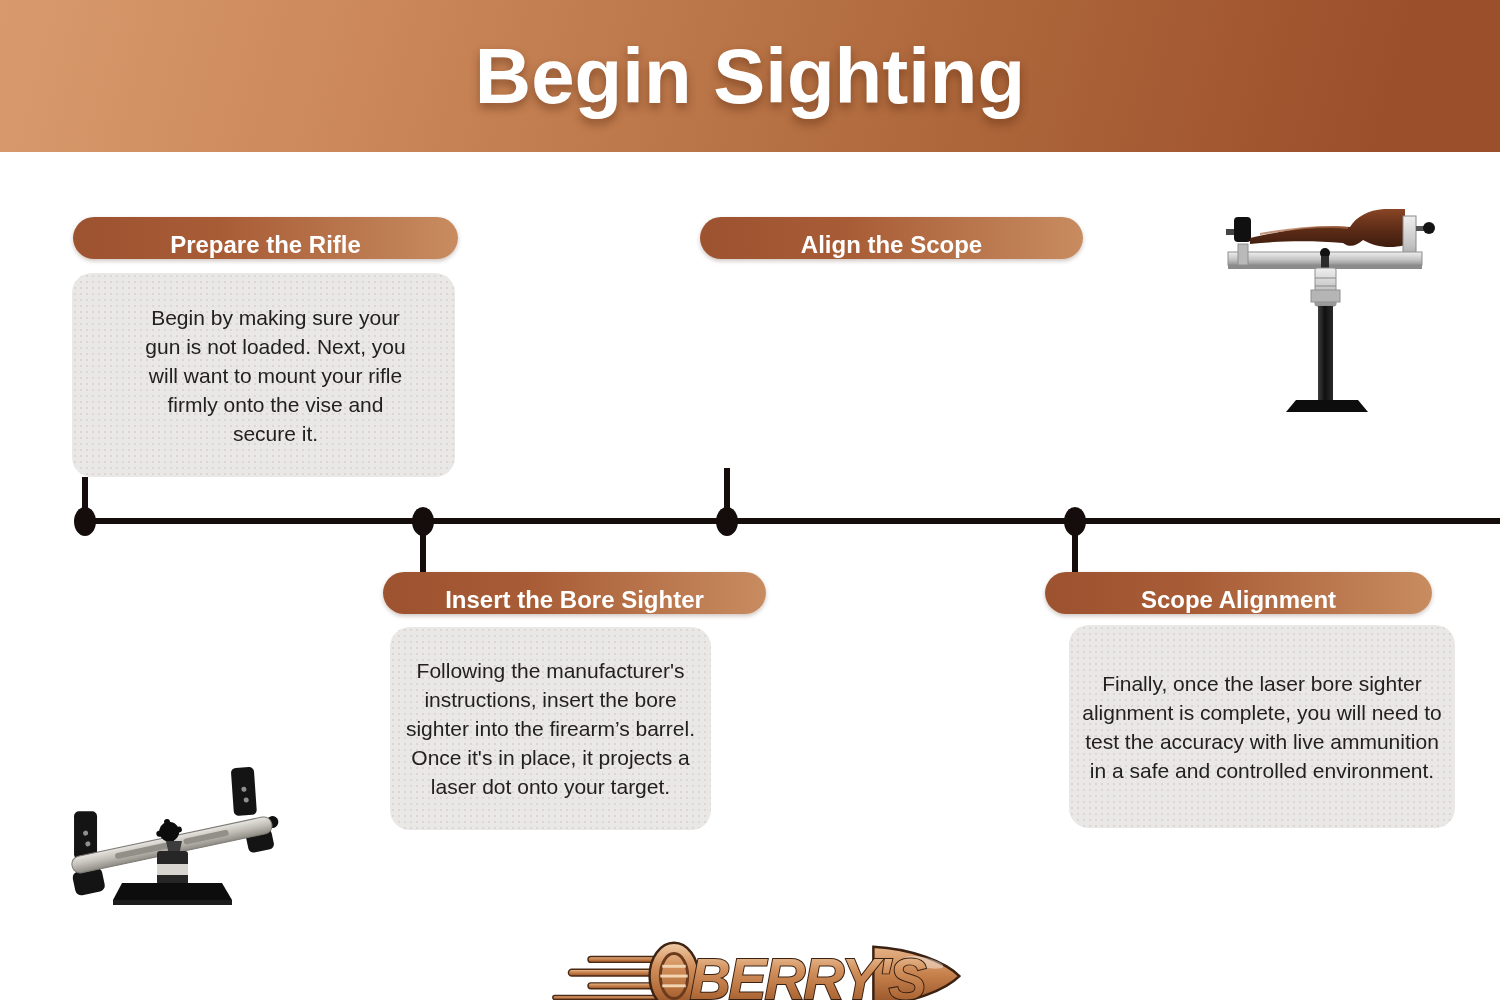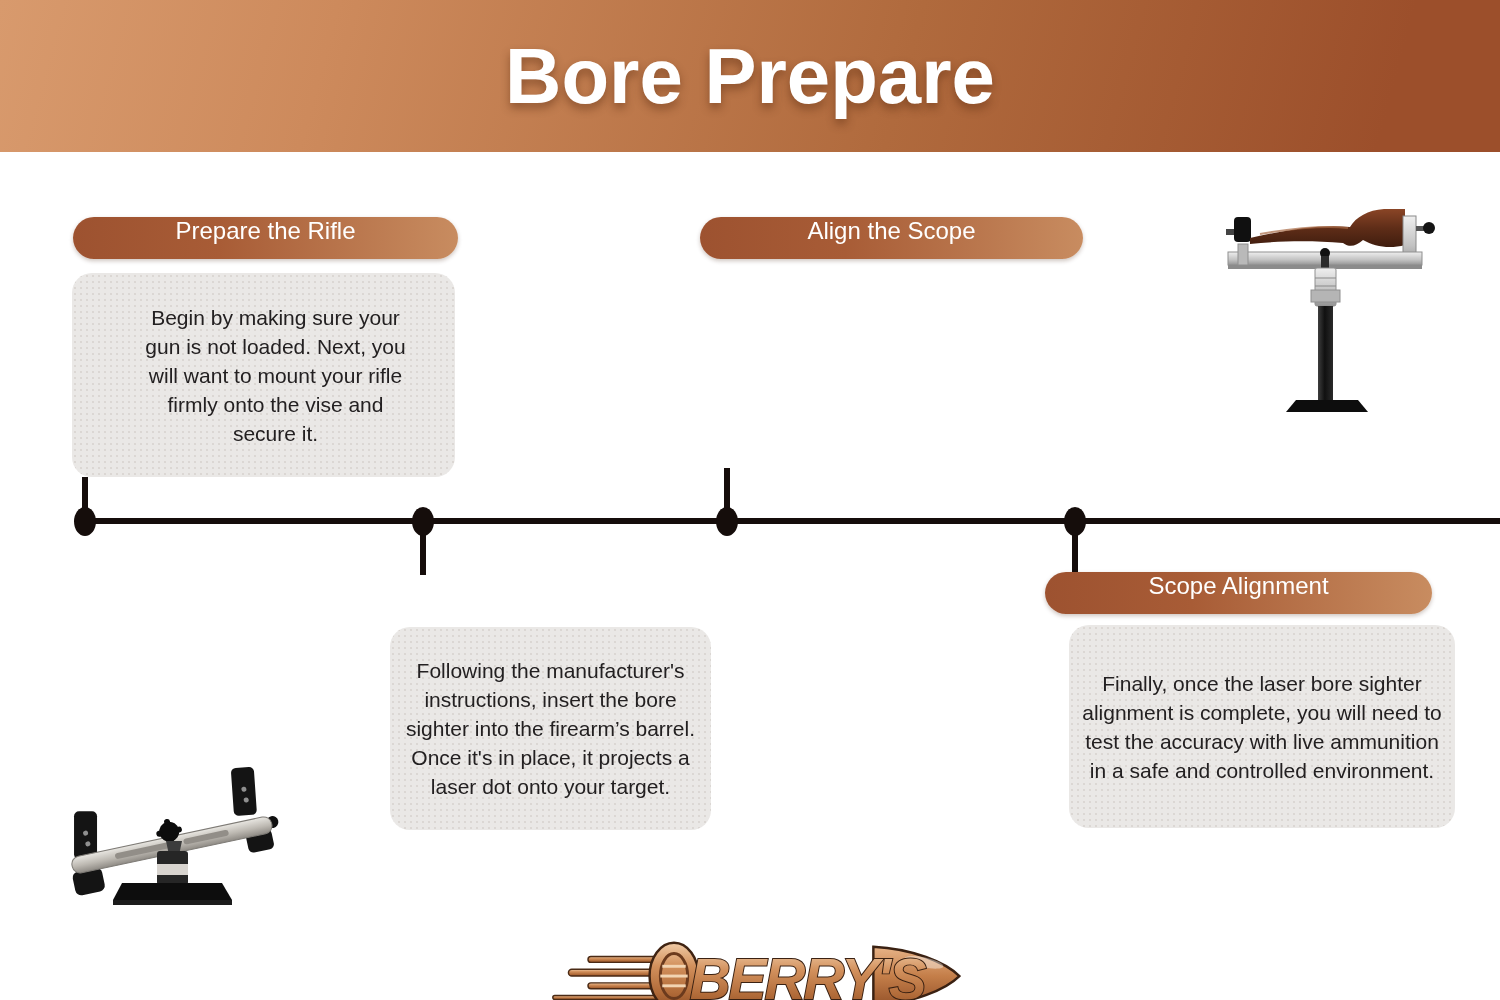--- a/index.html
+++ b/index.html
@@ -26,22 +26,22 @@
   .conn4{left:1072px;top:521px; height:54px;}
   .tl-dot{position:absolute; width:22px; height:29px; border-radius:50%; background:#150d0b;}
   .dot1{left:74px;  top:507px;}
   .dot2{left:412px; top:507px;}
   .dot3{left:716px; top:507px;}
   .dot4{left:1064px;top:507px;}
   
   .pill{
     position:absolute; height:42px; border-radius:22px;
     background:linear-gradient(90deg,#9d5230 0%,#a85c36 38%,#c88c60 100%);
-    color:#ffffff; font-weight:400; font-size:24px;
-    display:flex; align-items:flex-start; justify-content:center;
+    color:#ffffff; font-weight:700; font-size:24px;
+    display:flex; align-items:flex-end; justify-content:center;
     box-shadow:0 2px 4px rgba(60,25,5,.25);
   }
   .cardbody{
     position:absolute; background-color:#eae8e6; border-radius:20px;
     background-image:radial-gradient(rgba(165,155,148,.22) 1px, transparent 1.3px);
     background-size:6px 6px;
     display:flex; align-items:center; justify-content:center;
   }
   .cardbody p{
     margin:0; text-align:center; color:#232021; font-size:21px; line-height:29px;
@@ -59,21 +59,21 @@
   .vise-top{left:1200px; top:200px;}
   .vise-bottom{left:56px; top:763px;}
   .logo{left:545px; top:932px;}
 </style>
 </head>
 <body>
 
 <div class="canvas">
 
   <header class="banner">
-    <h1 class="title">Bore Prepare</h1>
+    <h1 class="title">Begin Sighting</h1>
   </header>
 
   <div class="tl-line"></div>
   <div class="tl-conn conn1"></div>
   <div class="tl-conn conn2"></div>
   <div class="tl-conn conn3"></div>
   <div class="tl-conn conn4"></div>
   <div class="tl-dot dot1"></div>
   <div class="tl-dot dot2"></div>
   <div class="tl-dot dot3"></div>
@@ -83,20 +83,23 @@
     <span>Prepare the Rifle</span>
   </div>
   <div class="cardbody body1">
     <p>Begin by making sure your gun is not loaded. Next, you will want to mount your rifle firmly onto the vise and secure it.</p>
   </div>
 
   <div class="pill p2">
     <span>Align the Scope</span>
   </div>
 
+  <div class="pill p3">
+    <span>Insert the Bore Sighter</span>
+  </div>
   <div class="cardbody body3">
     <p>Following the manufacturer's instructions, insert the bore sighter into the firearm’s barrel. Once it's in place, it projects a laser dot onto your target.</p>
   </div>
 
   <div class="pill p4">
     <span>Scope Alignment</span>
   </div>
   <div class="cardbody body4">
     <p>Finally, once the laser bore sighter alignment is complete, you will need to test the accuracy with live ammunition in a safe and controlled environment.</p>
   </div>

